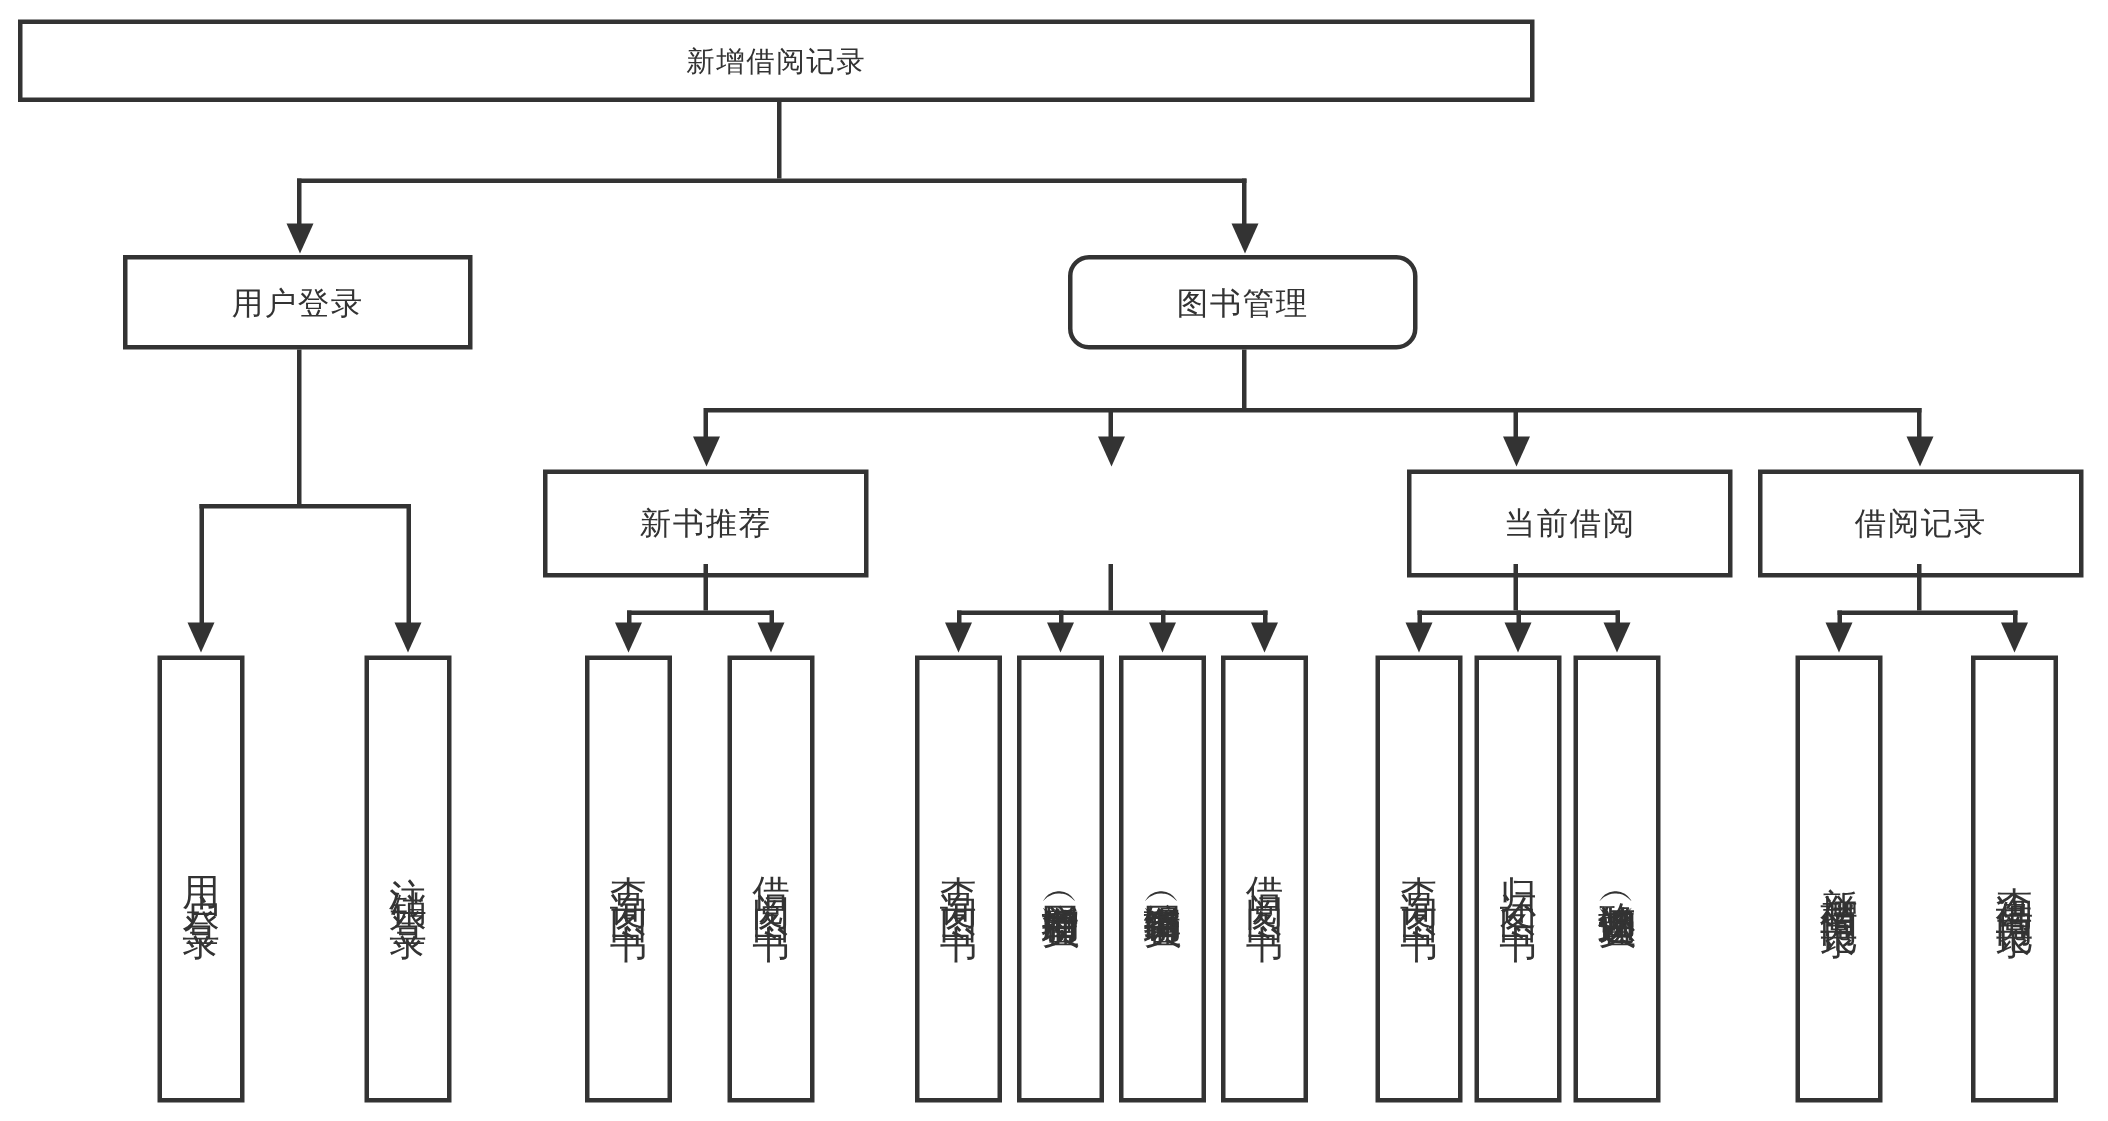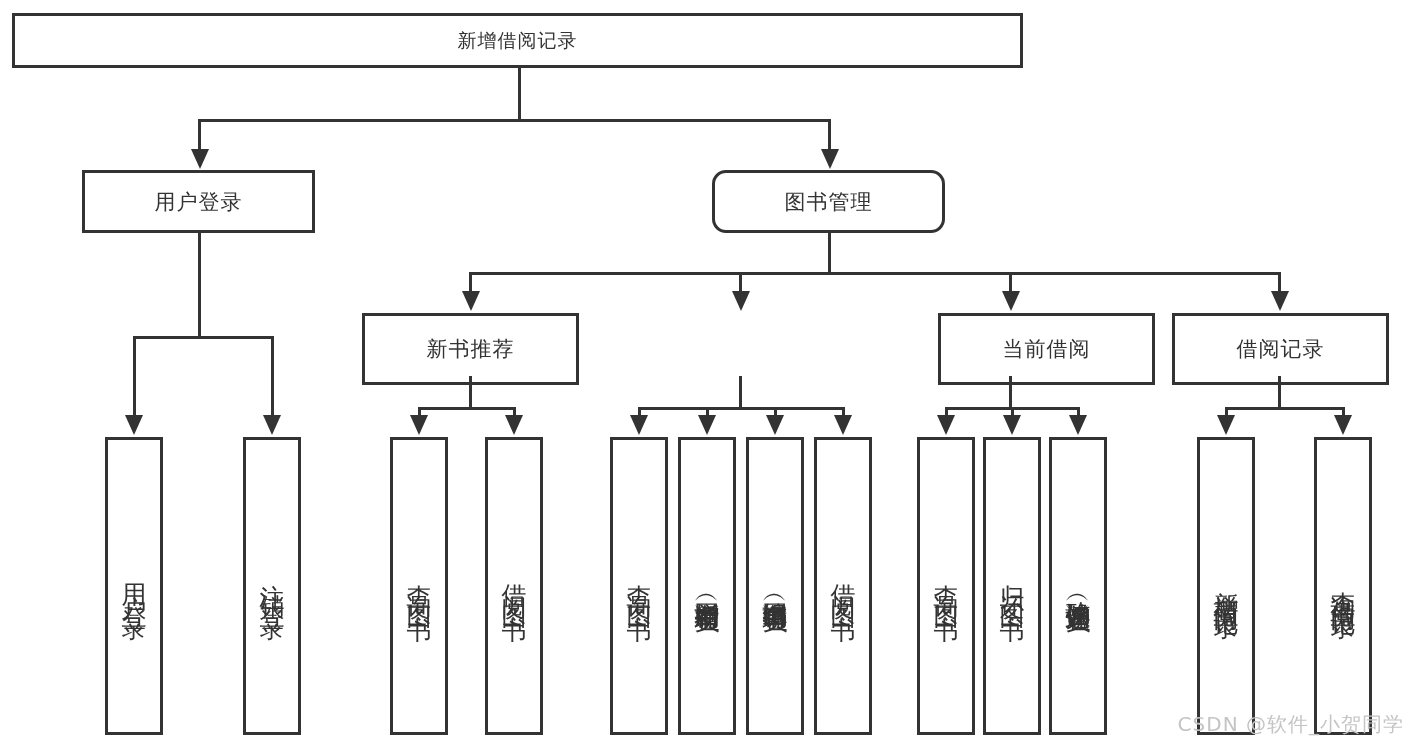--- a/index.html
+++ b/index.html
@@ -136,15 +136,14 @@
   <div class="a" style="left:630px;top:415px;"></div>
   <div class="a" style="left:698px;top:415px;"></div>
   <div class="a" style="left:766px;top:415px;"></div>
   <div class="a" style="left:834px;top:415px;"></div>
   <div class="a" style="left:937px;top:415px;"></div>
   <div class="a" style="left:1003px;top:415px;"></div>
   <div class="a" style="left:1069px;top:415px;"></div>
   <div class="a" style="left:1217px;top:415px;"></div>
   <div class="a" style="left:1334px;top:415px;"></div>
 
-  <div class="watermark">CSDN @软件_小贺同学</div>
 
 </div>
 
 </body></html>

